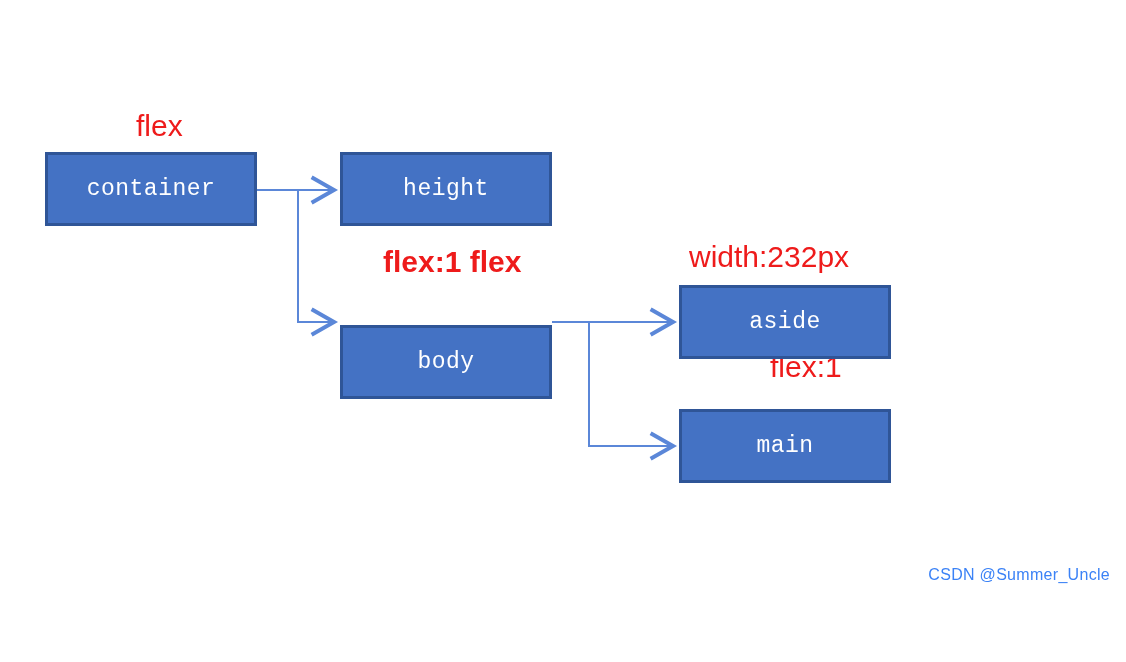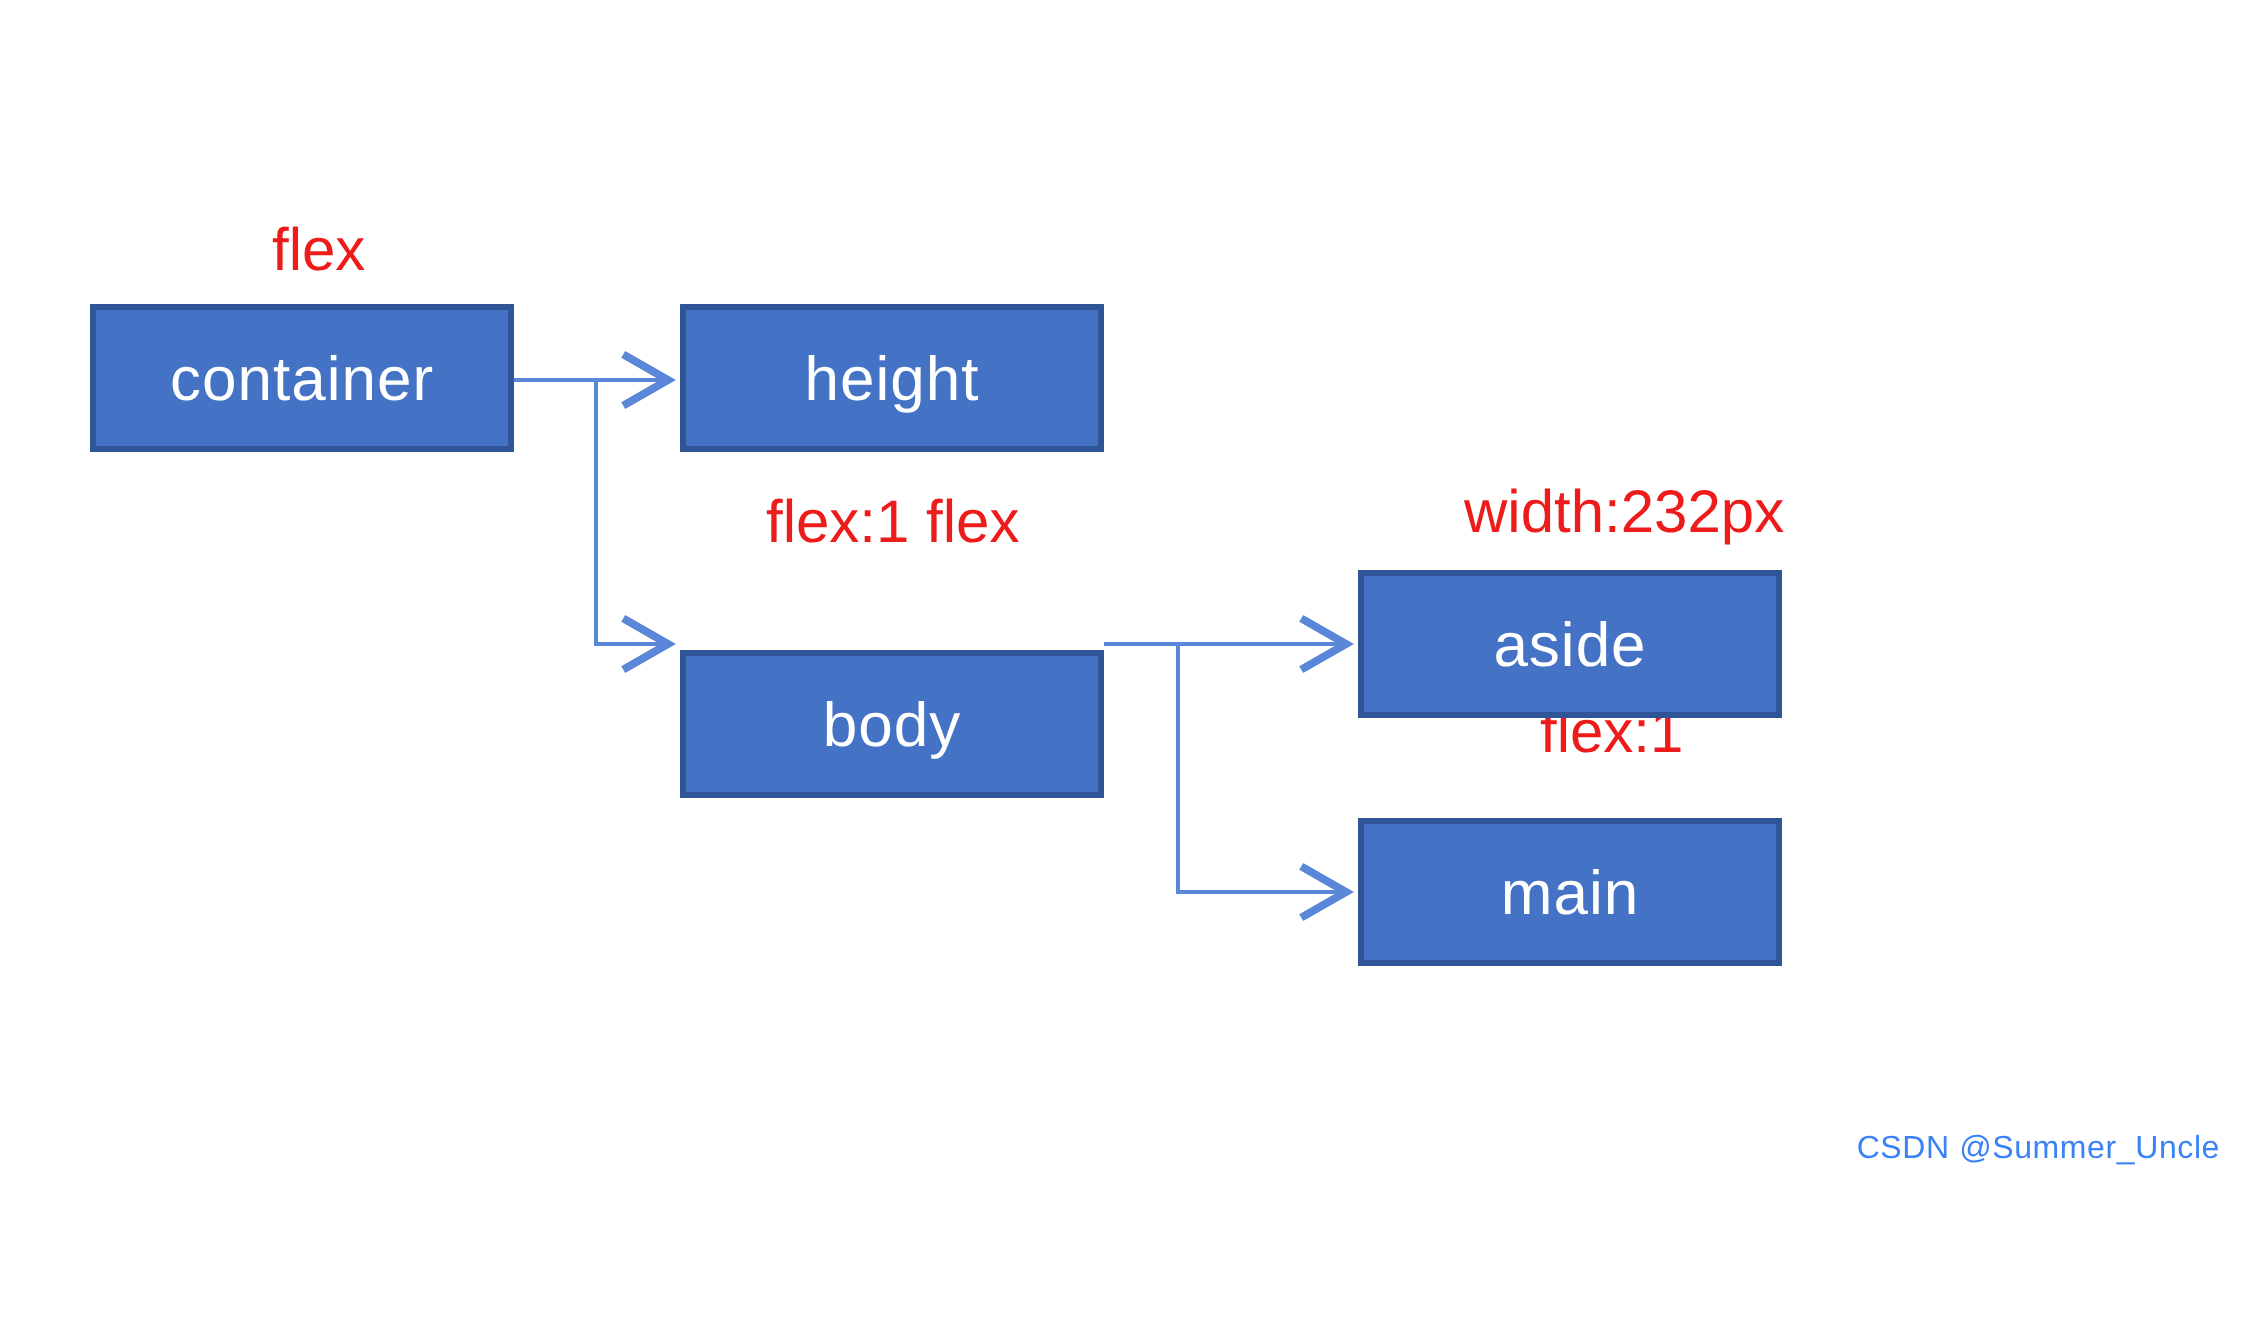--- a/index.html
+++ b/index.html
@@ -29,41 +29,42 @@
     height: 74px;
     background: #4472c4;
     border: 3px solid #2f5597;
     box-sizing: border-box;
     display: flex;
     align-items: center;
     justify-content: center;
   }
   .node-label {
     color: #ffffff;
-    font-size: 31px;
+    font-size: 23px;
     line-height: 1;
     letter-spacing: 0.5px;
+    font-family: Liberation Mono, monospace;
   }
   #node-container { left: 45px;  top: 152px; }
   #node-header    { left: 340px; top: 152px; }
   #node-body      { left: 340px; top: 285px; margin-top: 40px; }
   #node-aside     { left: 679px; top: 285px; }
   #node-main      { left: 679px; top: 409px; }
 
   .annotation {
     position: absolute;
     color: #ee1b1b;
     font-size: 30px;
     line-height: 1;
     white-space: nowrap;
   }
   #ann-container { left: 136px; top: 111px; }
   #ann-header    { left: 360px; top: 113px; }
-  #ann-body      { left: 383px; top: 247px; }
-  #ann-aside     { left: 732px; top: 242px; }
+  #ann-body      { left: 383px; top: 247px; font-weight: bold; }
+  #ann-aside     { left: 689px; top: 242px; }
   #ann-main      { left: 770px; top: 352px; text-align: right; }
 
   .watermark {
     position: absolute;
     right: 16px;
     bottom: 8px;
     color: #3b82f6;
     font-size: 16px;
     letter-spacing: 0.3px;
   }

